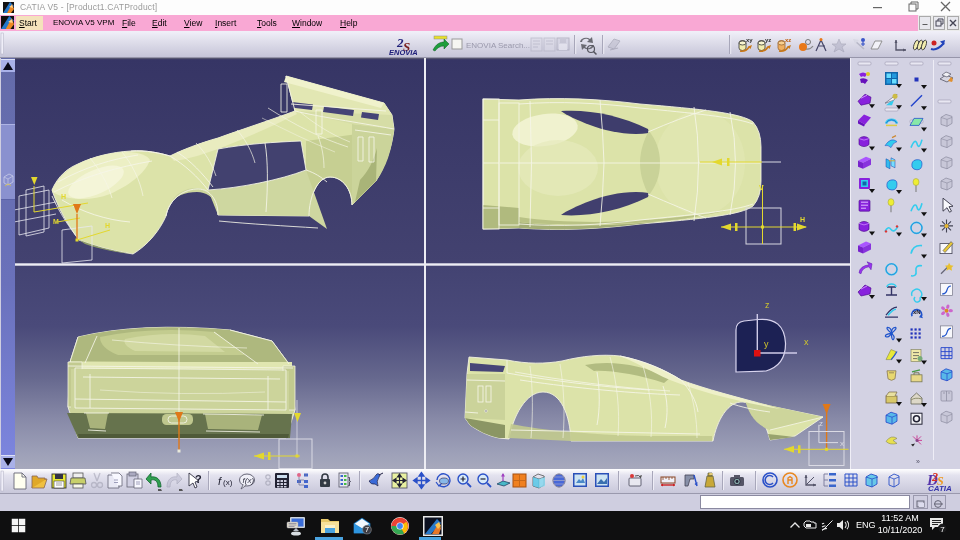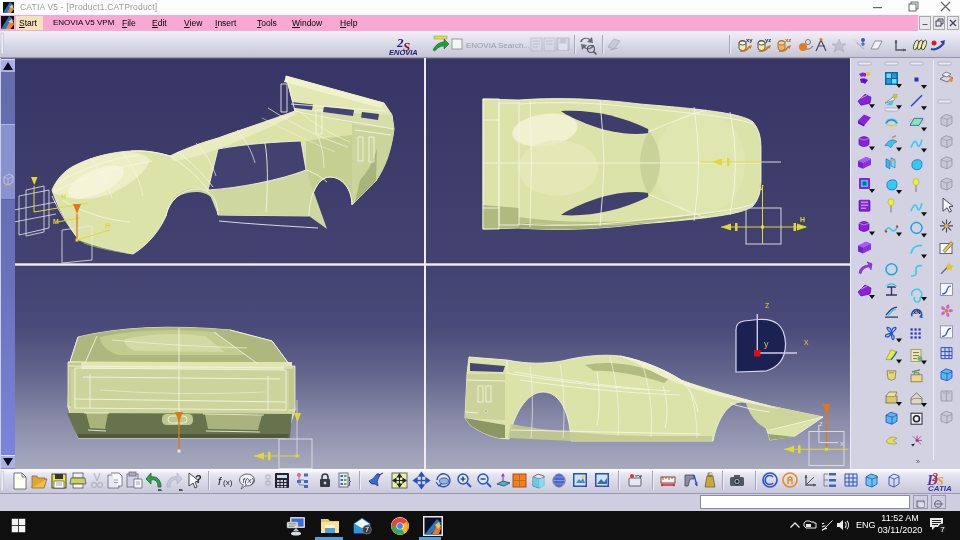--- a/index.html
+++ b/index.html
@@ -1075,21 +1075,21 @@
     <svg style="position:absolute;left:821px;top:519px;" width="13" height="12" viewBox="0 0 13 12">
         <path d="M1,11 a12,12 0 0 1 5,-1.6 M1,8 a9,9 0 0 1 3.5,-1.2 M1,5 a6,6 0 0 1 2.2,-0.8" fill="none" stroke="#e8e8e8" stroke-width="1.1"></path>
         <path d="M1.5,11.5 L11.5,1.5" stroke="#e8e8e8" stroke-width="1"></path>
       </svg>
     <svg style="position:absolute;left:836px;top:519px;" width="14" height="12" viewBox="0 0 14 12">
         <path d="M1,4 h2.5 l3.5,-3 v10 l-3.5,-3 H1 Z" fill="#e8e8e8"></path>
         <path d="M9,3.2 a4,4 0 0 1 0,5.6 M11,1.8 a6.5,6.5 0 0 1 0,8.4" fill="none" stroke="#e8e8e8" stroke-width="1.1"></path>
       </svg>
     <span style="position:absolute;left:856px;top:520px;font-size:9px;">ENG</span>
     <span style="position:absolute;left:881px;top:513px;width:38px;text-align:center;font-size:9px;">11:52 AM</span>
-    <span style="position:absolute;left:877px;top:525px;width:46px;text-align:center;font-size:9px;">03/11/2020</span>
+    <span style="position:absolute;left:877px;top:525px;width:46px;text-align:center;font-size:9px;">10/11/2020</span>
     <svg style="position:absolute;left:928px;top:517px;" width="22" height="18" viewBox="0 0 22 18">
         <path d="M2,1 h13 v9 h-8 l-3,3 v-3 h-2 Z" fill="#e8e8e8"></path>
         <path d="M4,3.5 h9 M4,5.5 h9 M4,7.5 h6" stroke="#0f0f10" stroke-width="0.9"></path>
         <circle cx="14.5" cy="11.5" r="4.4" fill="#1a1a1c" stroke="#0f0f10" stroke-width="0.8"></circle>
         <text x="14.5" y="14.5" font-size="8" fill="#fff" text-anchor="middle" font-family="Liberation Sans">7</text>
       </svg>
   <div style="position:absolute;left:315px;top:537px;width:28px;height:3px;background:#4aa3e0;"></div>
   <div style="position:absolute;left:419px;top:537px;width:22px;height:3px;background:#4aa3e0;"></div>
 </div>
 

